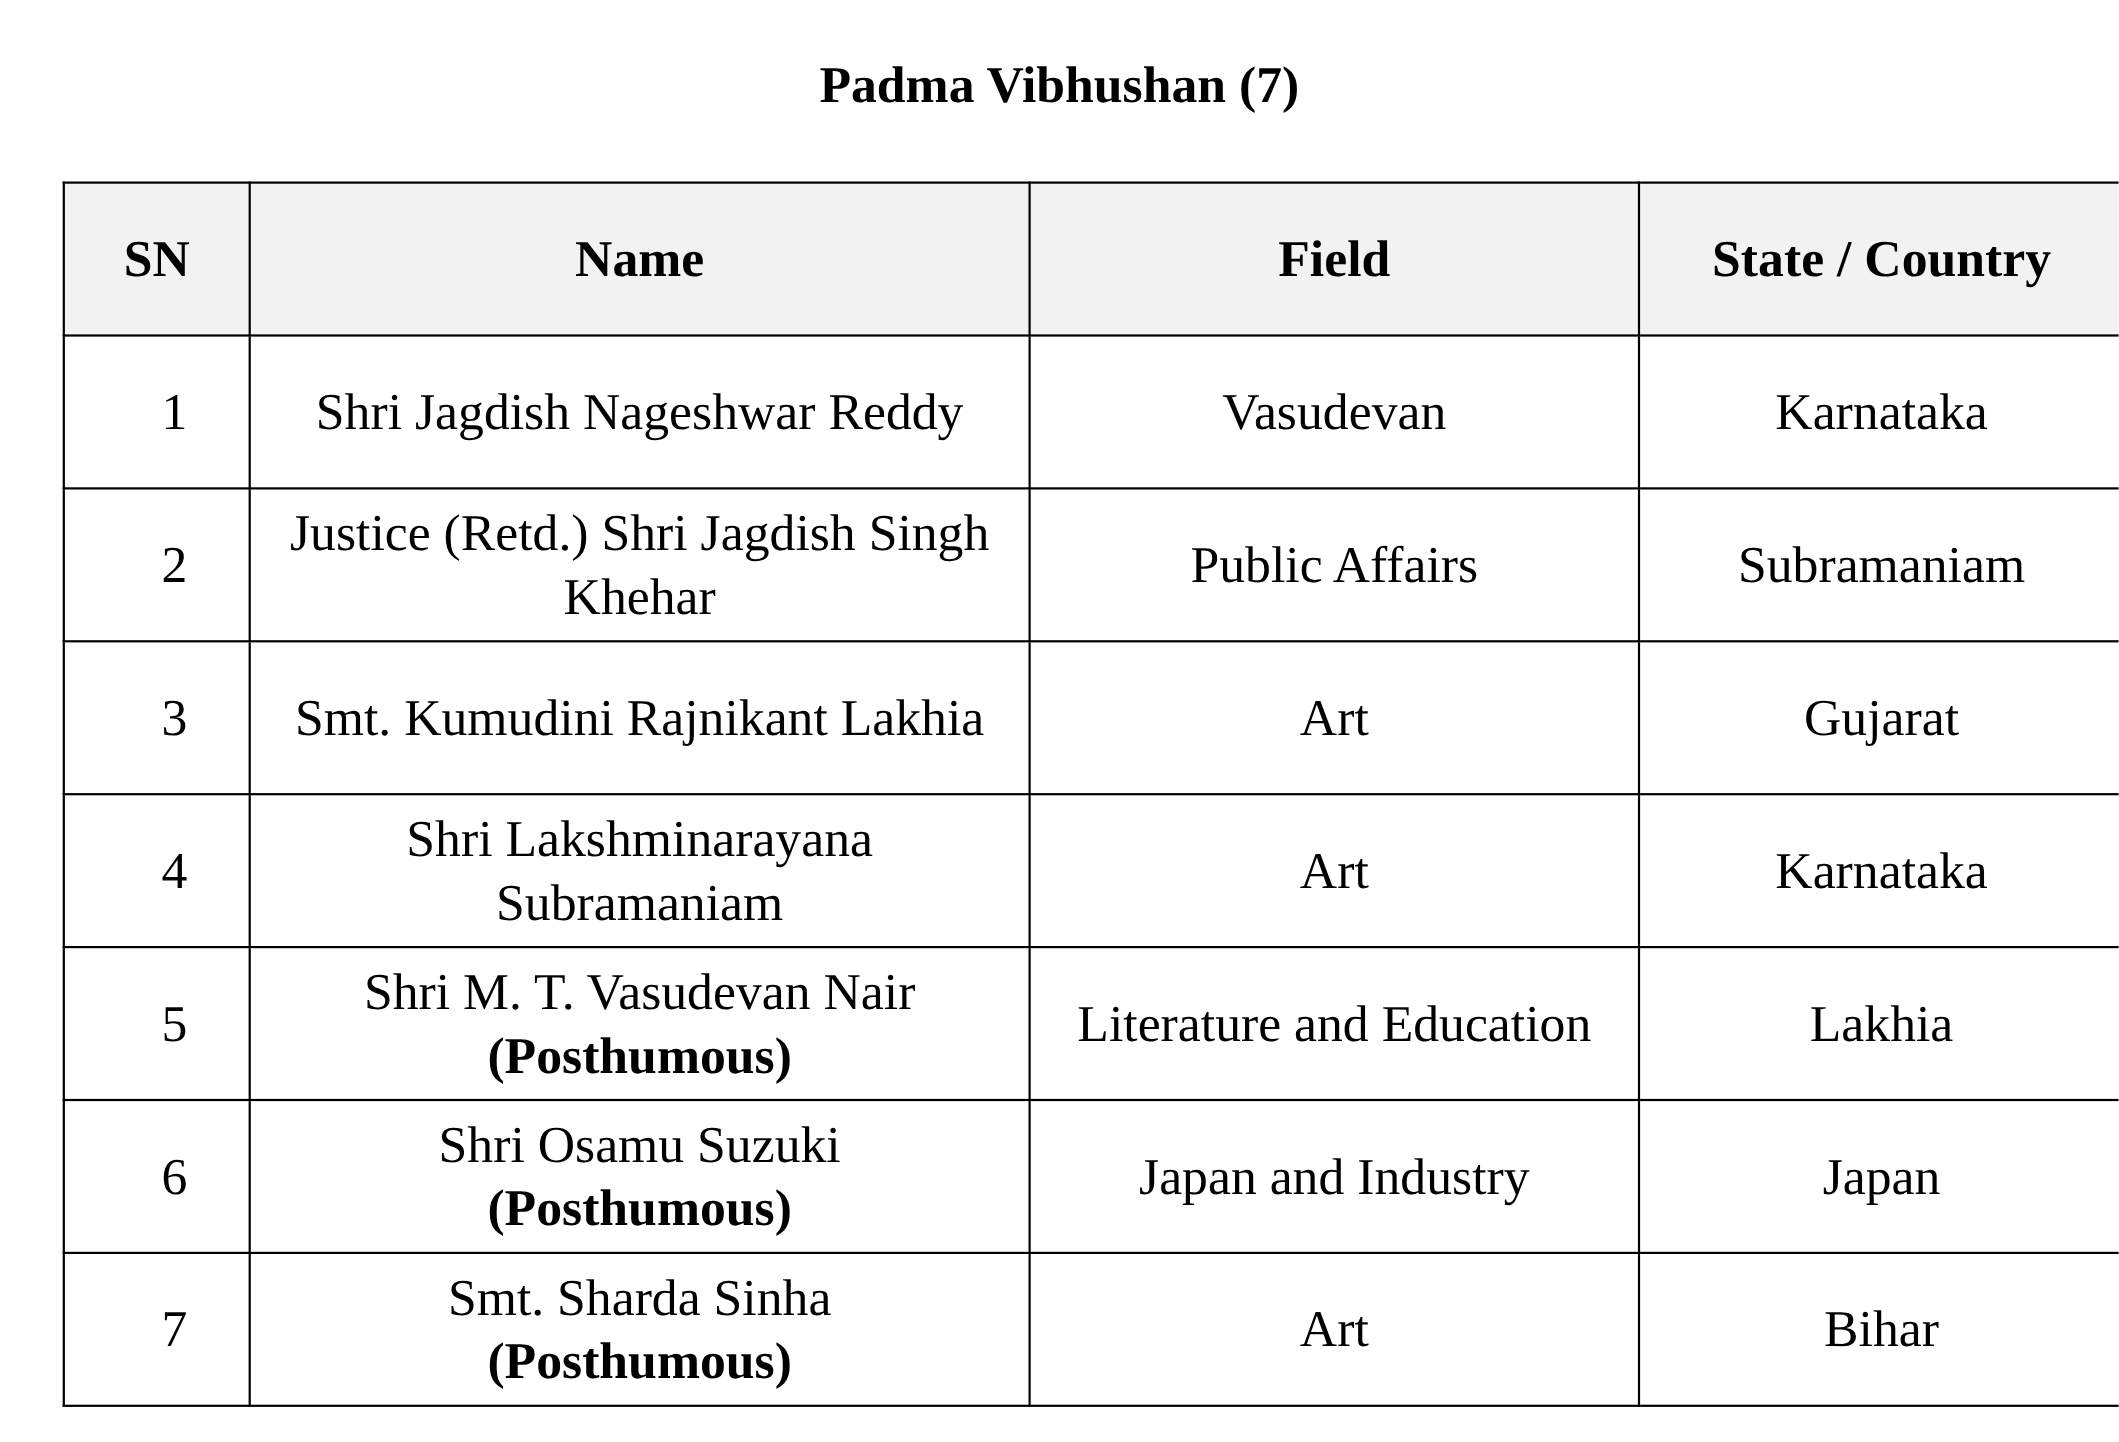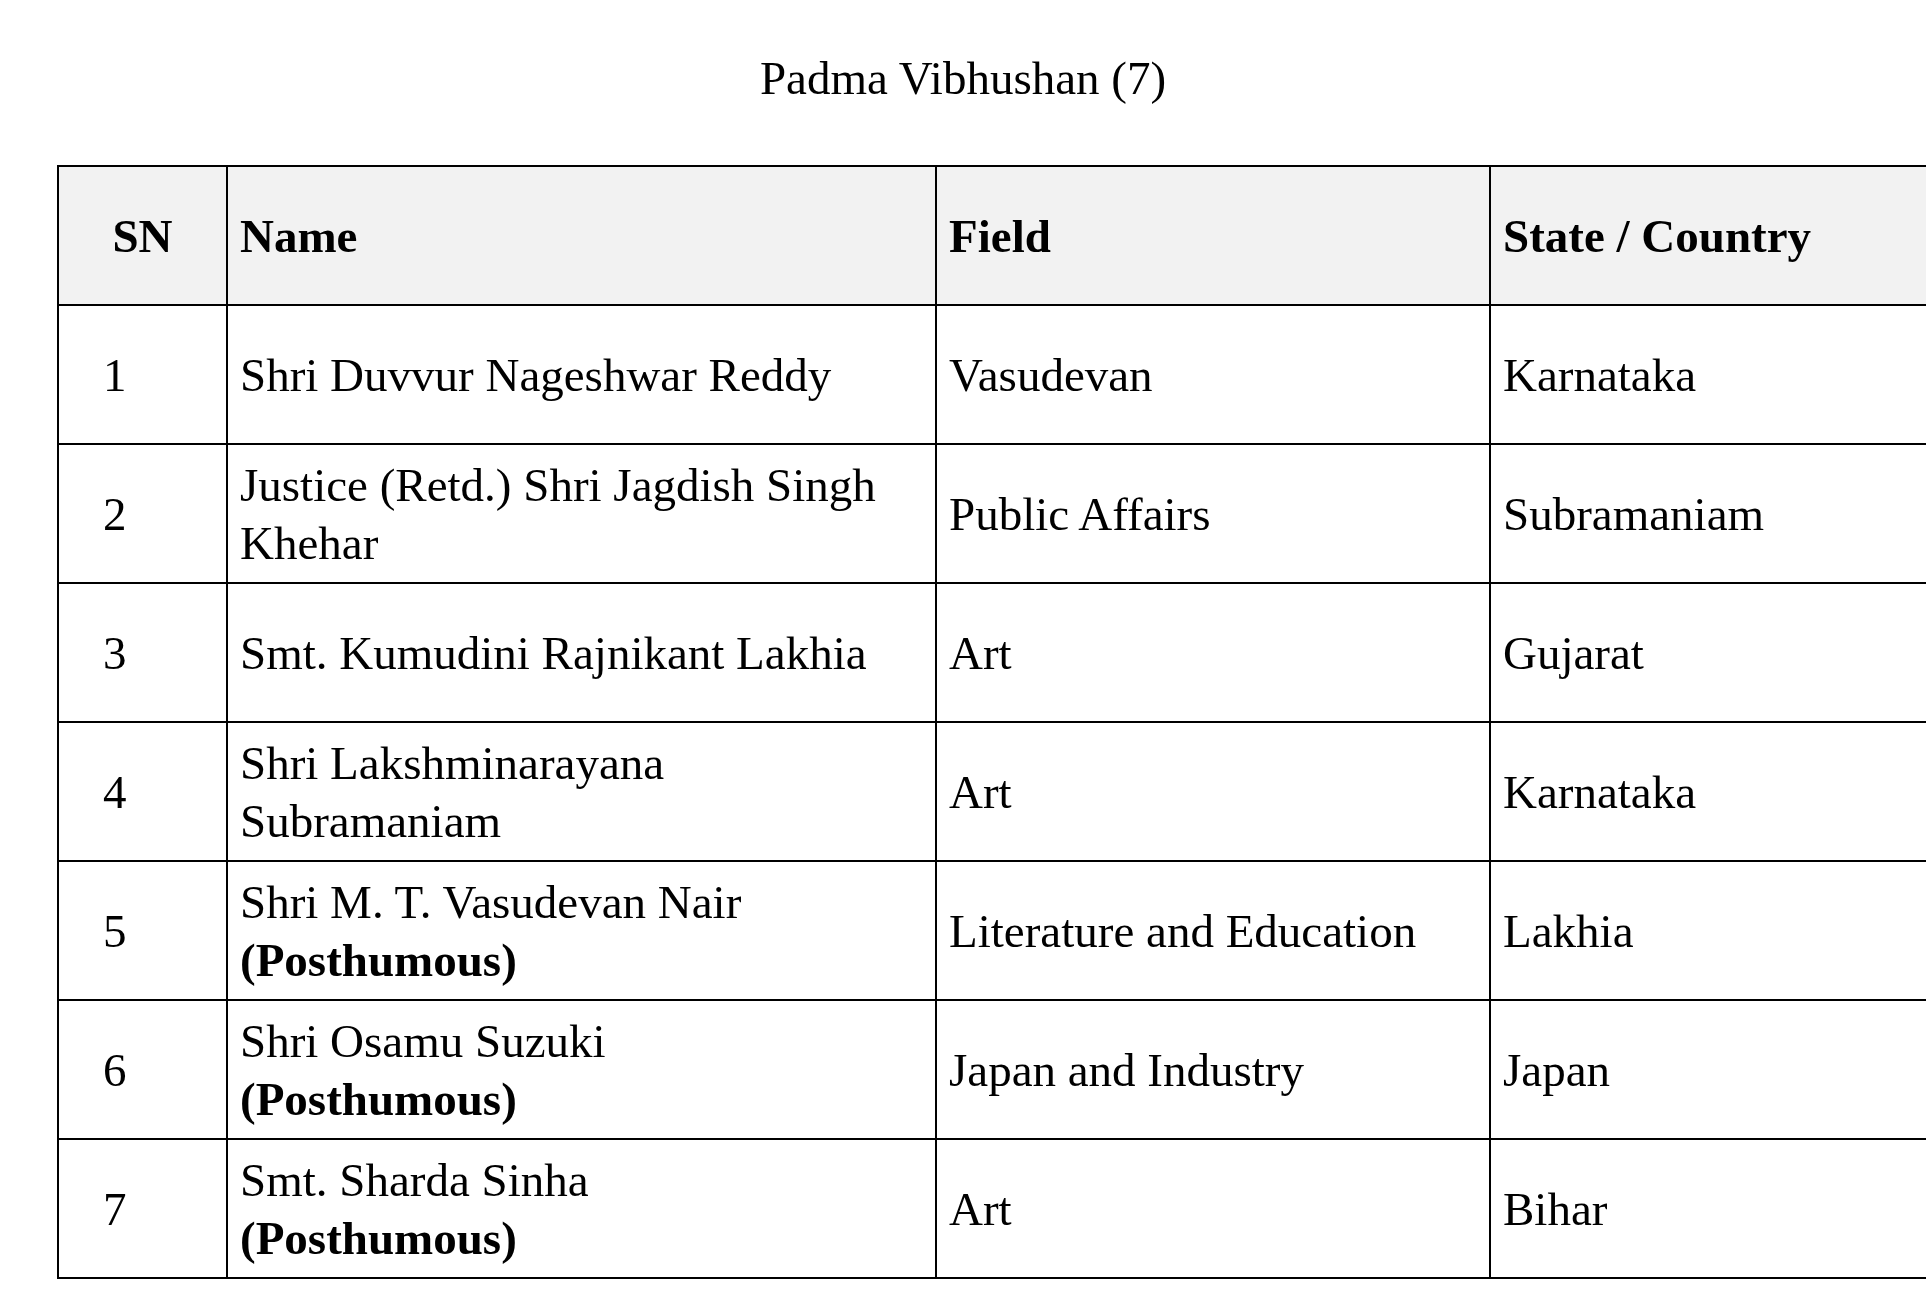--- a/index.html
+++ b/index.html
@@ -14,39 +14,39 @@
       font-family: "Liberation Serif", "DejaVu Serif", serif;
       color: #000000;
       overflow: hidden;
     }
     .doc-title {
       position: absolute;
       top: 48px;
       left: 0;
       width: 1926px;
       text-align: center;
-      font-weight: normal;
+      font-weight: bold;
       font-size: 47px;
       line-height: 60px;
     }
     table.awards {
       position: absolute;
       top: 165px;
       left: 33px;
       width: 1873px;
       border-collapse: collapse;
       table-layout: fixed;
       margin-left: 24px;
     }
     table.awards th, table.awards td {
       border: 2px solid #000000;
       font-size: 47px;
       line-height: 58px;
       vertical-align: middle;
-      text-align: left;
+      text-align: center;
       padding: 0 12px;
     }
     table.awards thead th {
       background: #f2f2f2;
       font-weight: bold;
       height: 137px;
     }
     table.awards thead th.col-sn {
       text-align: center;
     }
@@ -80,21 +80,21 @@
       <th class="col-sn">SN</th>
       <th>Name</th>
       <th>Field</th>
       <th>State / Country</th>
     </tr>
   </thead>
   <tbody>
     <tr>
       <td class="col-sn">1</td>
       <td>
-        <span class="name-line">Shri Duvvur Nageshwar Reddy</span>
+        <span class="name-line">Shri Jagdish Nageshwar Reddy</span>
       </td>
       <td>Vasudevan</td>
       <td>Karnataka</td>
     </tr>
     <tr>
       <td class="col-sn">2</td>
       <td>
         <span class="name-line">Justice (Retd.) Shri Jagdish Singh Khehar</span>
       </td>
       <td>Public Affairs</td>

